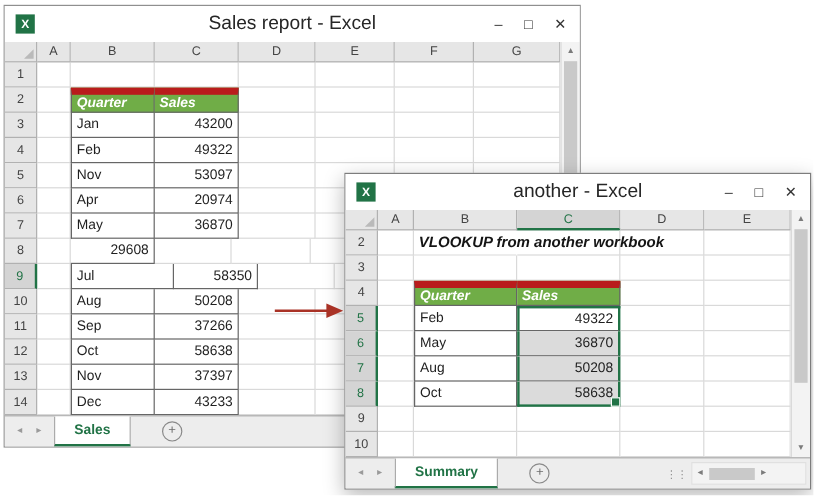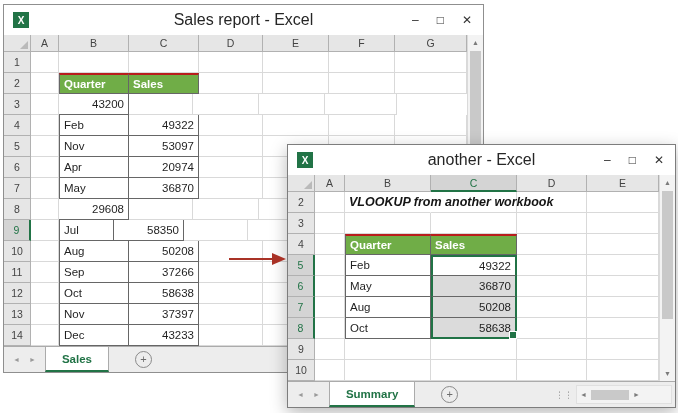--- a/index.html
+++ b/index.html
@@ -31,21 +31,21 @@
           border-right:1px solid #B1B1B1;border-bottom:1px solid #B1B1B1;
           font-size:10.5px;display:flex;align-items:center;justify-content:center;}
   .colhdr.selh{background:#D4D4D4;border-bottom:2px solid var(--excel-green,#217346);
           color:var(--excel-green,#217346);}
   .rowhdr.selh{background:#D4D4D4;border-right:2px solid var(--excel-green,#217346);
           color:var(--excel-green,#217346);}
   .cell{box-sizing:border-box;flex:none;position:relative;border-right:1px solid #D9D9D9;
         border-bottom:1px solid #D9D9D9;font-size:11.5px;color:#1f1f1f;
         display:flex;align-items:center;padding:0 4px;background:transparent;}
   .k-th{background:var(--header-green,#70AD47);color:#fff;font-weight:bold;
-        border-right-color:#666;border-bottom-color:#666;border-top:2px solid #b91c1c;}
+        border-right-color:#666;border-bottom-color:#666;border-top:6px solid #b91c1c;font-style:italic;}
   .k-lbl{border-right-color:#666;border-bottom-color:#666;}
   .k-num{justify-content:flex-end;border-right-color:#666;border-bottom-color:#666;}
   .tbl-left{border-left:1px solid #666;}
   .k-heading{font-weight:bold;font-style:italic;font-size:12.5px;white-space:nowrap;
         overflow:visible;z-index:2;border-right-color:transparent;color:#141414;}
   .sel{border-left:2px solid var(--excel-green,#217346)!important;
        border-right:2px solid var(--excel-green,#217346)!important;}
   .sel-first{border-top:2px solid var(--excel-green,#217346);}
   .sel-last{border-bottom:2px solid var(--excel-green,#217346)!important;}
   .sel-fill{background:#DBDBDB;}
@@ -125,20 +125,21 @@
           <div class="cell k-th tbl-left" style="width: 70px;">Quarter</div>
           <div class="cell k-th" style="width: 70px;">Sales</div>
           <div class="cell" style="width: 64px;"></div>
           <div class="cell" style="width: 66px;"></div>
           <div class="cell" style="width: 66px;"></div>
           <div class="cell" style="width: 72px;"></div>
         </div>
         <div class="grow" style="height: 21px;">
           <div class="rowhdr" style="width: 27px;">3</div>
           <div class="cell" style="width: 28px;"></div>
+          <div class="cell k-lbl tbl-left" style="width: 70px;">Jan</div>
           <div class="cell k-num" style="width: 70px;">43200</div>
           <div class="cell" style="width: 64px;"></div>
           <div class="cell" style="width: 66px;"></div>
           <div class="cell" style="width: 66px;"></div>
           <div class="cell" style="width: 72px;"></div>
         </div>
         <div class="grow" style="height: 21px;">
           <div class="rowhdr" style="width: 27px;">4</div>
           <div class="cell" style="width: 28px;"></div>
           <div class="cell k-lbl tbl-left" style="width: 70px;">Feb</div>
@@ -183,21 +184,21 @@
           <div class="cell" style="width: 28px;"></div>
           <div class="cell k-num" style="width: 70px;">29608</div>
           <div class="cell" style="width: 64px;"></div>
           <div class="cell" style="width: 66px;"></div>
           <div class="cell" style="width: 66px;"></div>
           <div class="cell" style="width: 72px;"></div>
         </div>
         <div class="grow" style="height: 21px;">
           <div class="rowhdr selh" style="width: 27px;">9</div>
           <div class="cell" style="width: 28px;"></div>
-          <div class="cell k-lbl tbl-left" style="width: 55px;">Jul</div>
+          <div class="cell k-lbl tbl-left" style="width: 86px;">Jul</div>
           <div class="cell k-num" style="width: 70px;">58350</div>
           <div class="cell" style="width: 64px;"></div>
           <div class="cell" style="width: 66px;"></div>
           <div class="cell" style="width: 66px;"></div>
           <div class="cell" style="width: 72px;"></div>
         </div>
         <div class="grow" style="height: 21px;">
           <div class="rowhdr" style="width: 27px;">10</div>
           <div class="cell" style="width: 28px;"></div>
           <div class="cell k-lbl tbl-left" style="width: 70px;">Aug</div>

